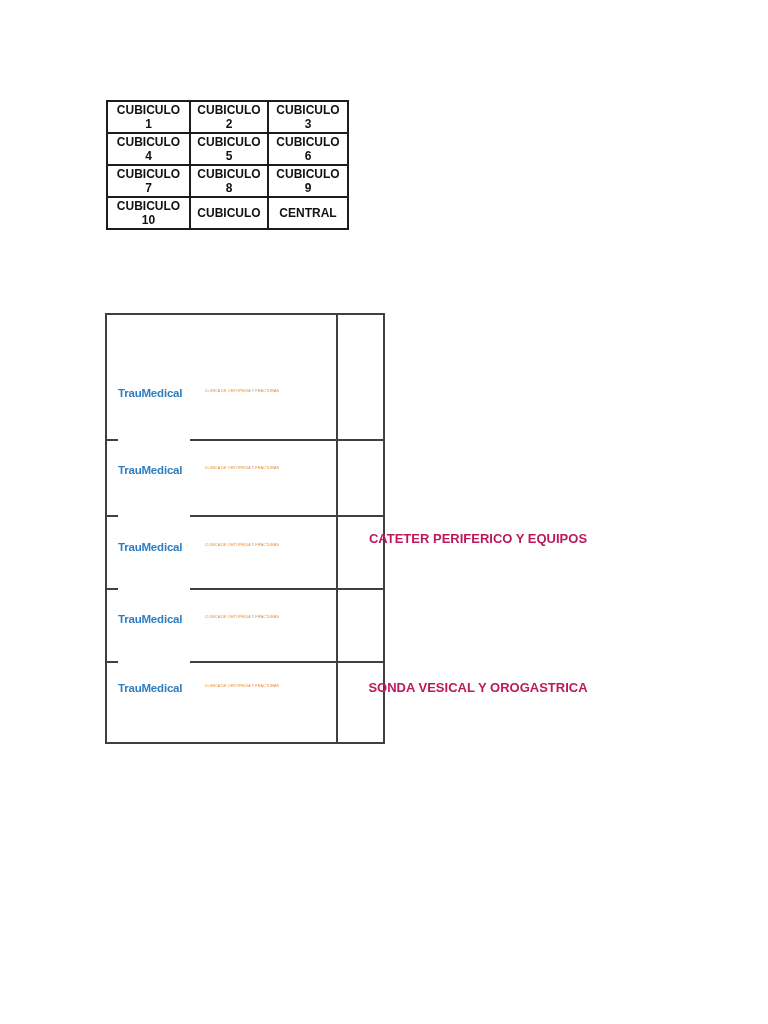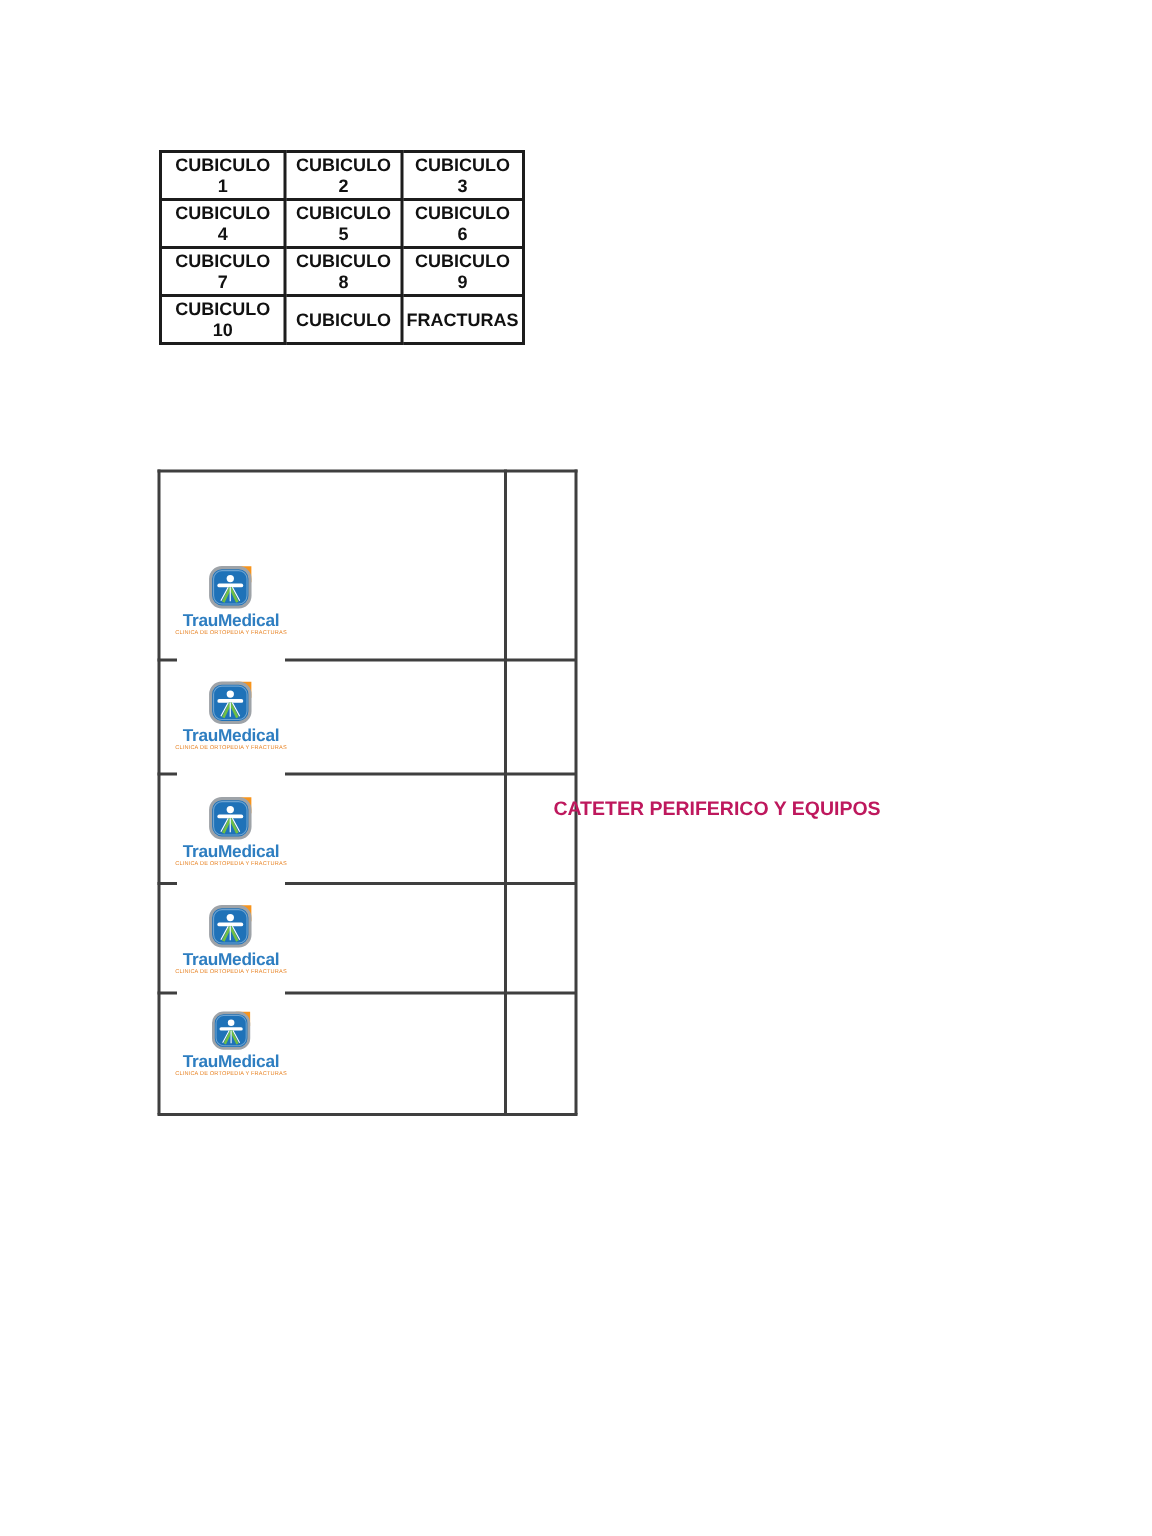--- a/index.html
+++ b/index.html
@@ -22,21 +22,21 @@
   }
   .cubicle-table tr{height:32px;}
   .col-a{width:83px;} .col-b{width:78px;} .col-c{width:80px;}
 
   
   .bline{position:absolute;background:#3f3f3f;}
 
   
   .tm-logo{
     position:absolute;left:118px;width:72px;
-    display:flex;flex-direction:column;align-items:center;
+    display:flex;flex-direction:row;align-items:center;
   }
   .tm-icon{width:30px;height:30px;display:block;}
   .tm-name{
     font-size:11.5px;font-weight:bold;color:#2E7EC1;
     line-height:12px;margin-top:1px;letter-spacing:-0.2px;white-space:nowrap;
   }
   .tm-tag{
     font-size:6px;line-height:7px;color:#E8872B;white-space:nowrap;
     letter-spacing:0.2px;transform:scale(0.62);transform-origin:top center;
   }
@@ -80,21 +80,21 @@
 7</td>
         <td>CUBICULO
 8</td>
         <td>CUBICULO
 9</td>
       </tr>
       <tr>
         <td>CUBICULO
 10</td>
         <td>CUBICULO</td>
-        <td>FRACTURAS</td>
+        <td>CENTRAL</td>
       </tr>
     </tbody>
   </table>
 
   <div>
     <div class="bline" style="left:105px;top:301px;width:1.5px;height:430px;"></div>
     <div class="bline" style="left:336px;top:301px;width:1.5px;height:430px;"></div>
     <div class="bline" style="left:383px;top:301px;width:1.5px;height:430px;"></div>
     <div class="bline" style="left:105px;top:301px;width:279.5px;height:1.5px;"></div>
     <div class="bline" style="left:105px;top:730px;width:279.5px;height:1.5px;"></div>
@@ -178,14 +178,15 @@
         <path d="M15.5 15.5 L10.5 26 M15.5 15.5 L20.5 26" stroke="#6FBE44" stroke-width="2" fill="none"></path>
         <path d="M15.5 15.5 L15.5 25.5" stroke="#D9EAF7" stroke-width="1" fill="none"></path>
         <path d="M14 15.5 L8.8 25 M17 15.5 L22.2 25" stroke="#ffffff" stroke-width="0.8" fill="none"></path>
       </svg>
       <div class="tm-name">TrauMedical</div>
       <div class="tm-tag">CLINICA DE ORTOPEDIA Y FRACTURAS</div>
     </div>
   </div>
 
   <div class="supply-label" style="top:519px;">CATETER PERIFERICO Y EQUIPOS</div>
+  <div class="supply-label" style="top:668px;">SONDA VESICAL Y OROGASTRICA</div>
 
 </div>
 
 </body></html>

